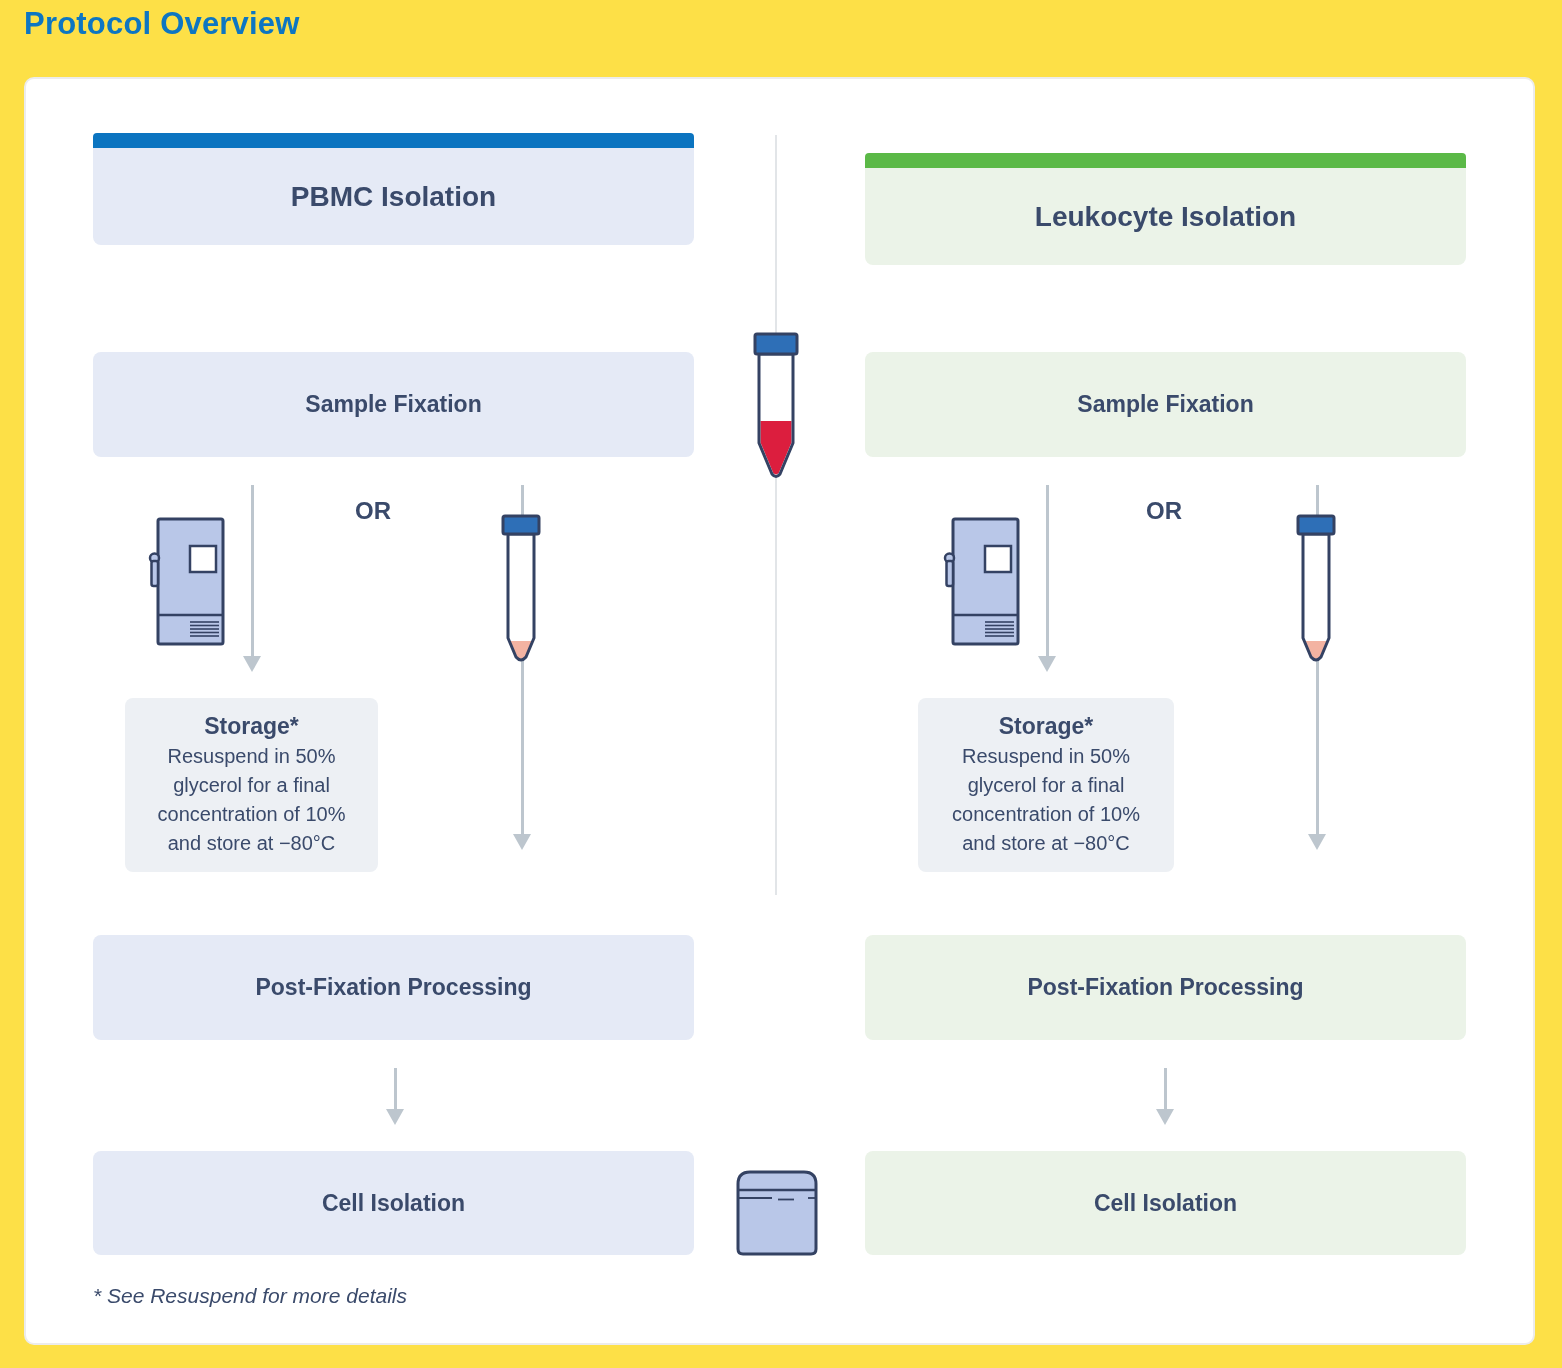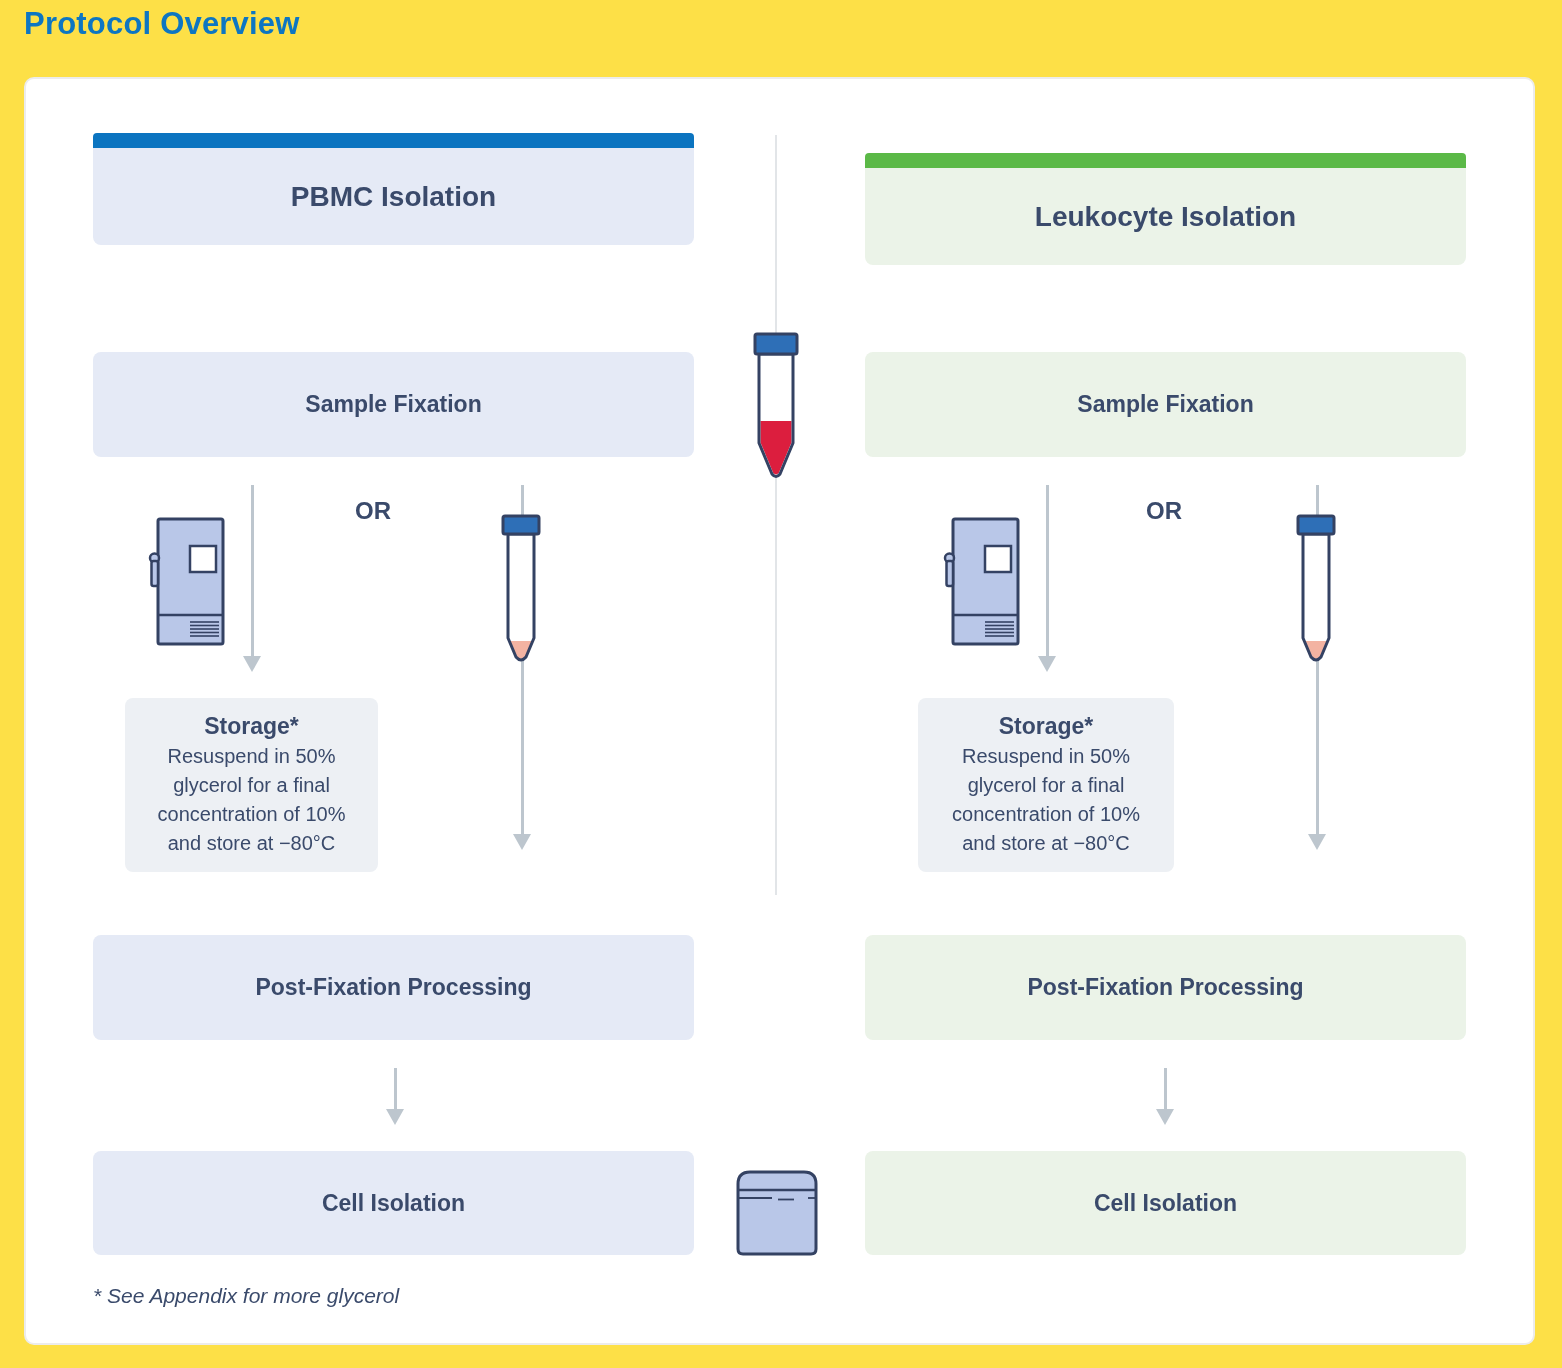--- a/index.html
+++ b/index.html
@@ -206,15 +206,15 @@
   <div class="icon" style="left:728px;top:1167px;">
     <svg width="98" height="90" viewBox="0 0 98 90">
       <path d="M15 87 Q10 87 10 82 V17 Q10 5 22 5 H76 Q88 5 88 17 V82 Q88 87 83 87 Z" fill="#b9c7e8" stroke="#344263" stroke-width="3"></path>
       <line x1="10" y1="23" x2="88" y2="23" stroke="#344263" stroke-width="2.5"></line>
       <line x1="11" y1="31" x2="44" y2="31" stroke="#344263" stroke-width="1.8"></line>
       <line x1="50" y1="32.5" x2="66" y2="32.5" stroke="#344263" stroke-width="1.8"></line>
       <line x1="80" y1="31" x2="87" y2="31" stroke="#344263" stroke-width="1.8"></line>
     </svg>
   </div>
 
-  <div class="footnote" style="left:93px;top:1284px;">* See Appendix for more glycerol</div>
+  <div class="footnote" style="left:93px;top:1284px;">* See Resuspend for more details</div>
 
 </div>
 
 </body></html>

